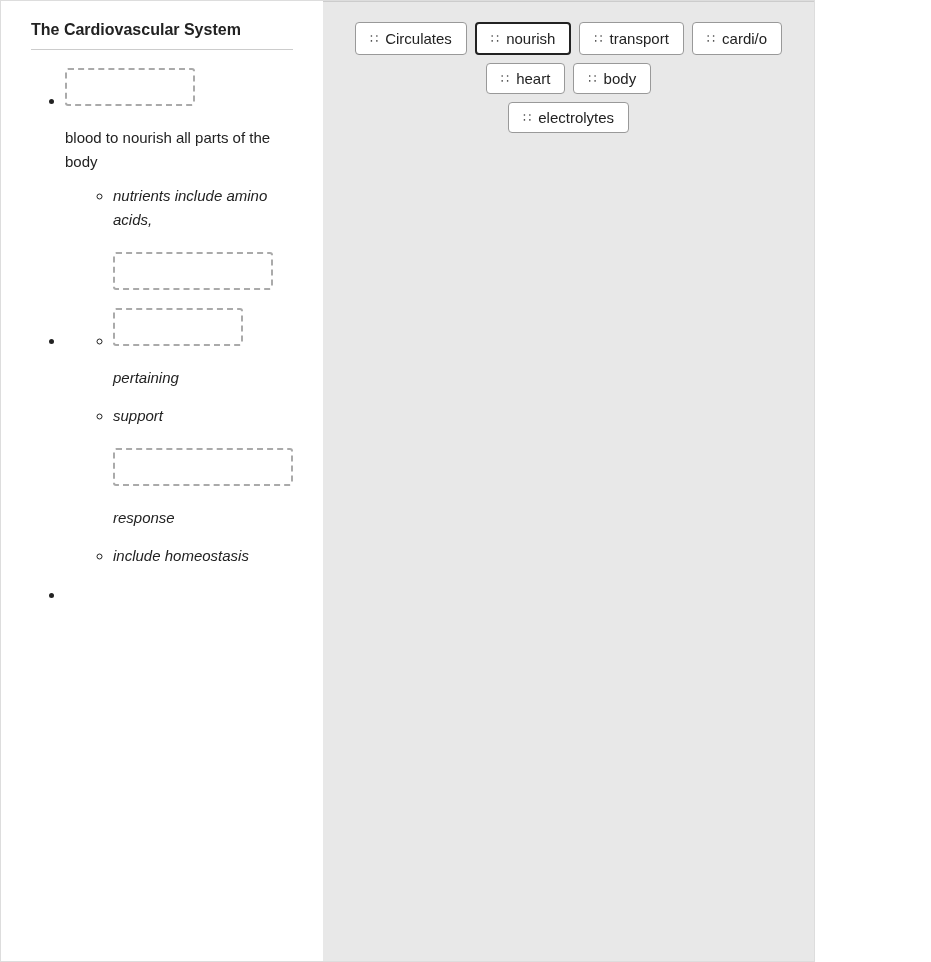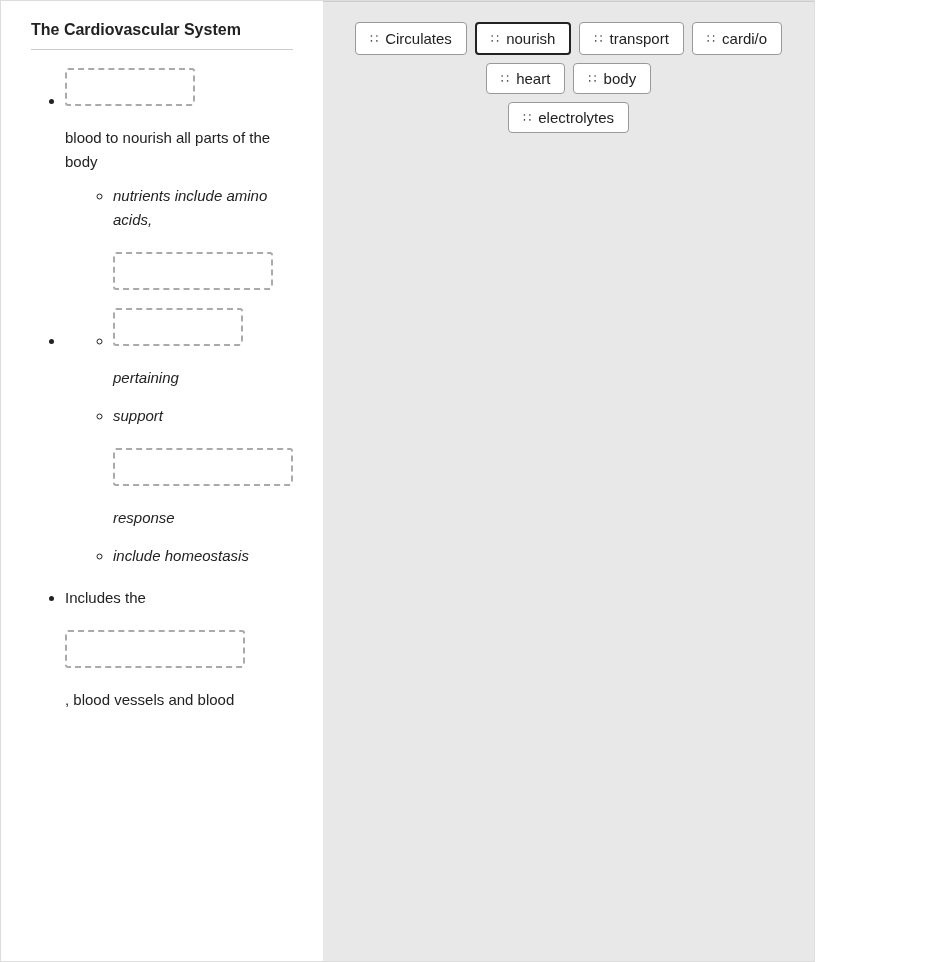--- a/index.html
+++ b/index.html
@@ -170,25 +170,20 @@
             </li>
             <li>
               <div class="line-content">
                 <span>include homeostasis</span>
               </div>
             </li>
           </ul>
         </li>
 
         <li>
-          <div class="line-content">
-            <span>Includes the</span>
-            <div class="dashed-box dashed-box-lg"></div>
-            <span>, blood vessels and blood</span>
-          </div>
         </li>
 
       </ul>
     </div>
 
   </div>
 
   <div class="answer-bank">
     <div class="answer-bank-row">
 

